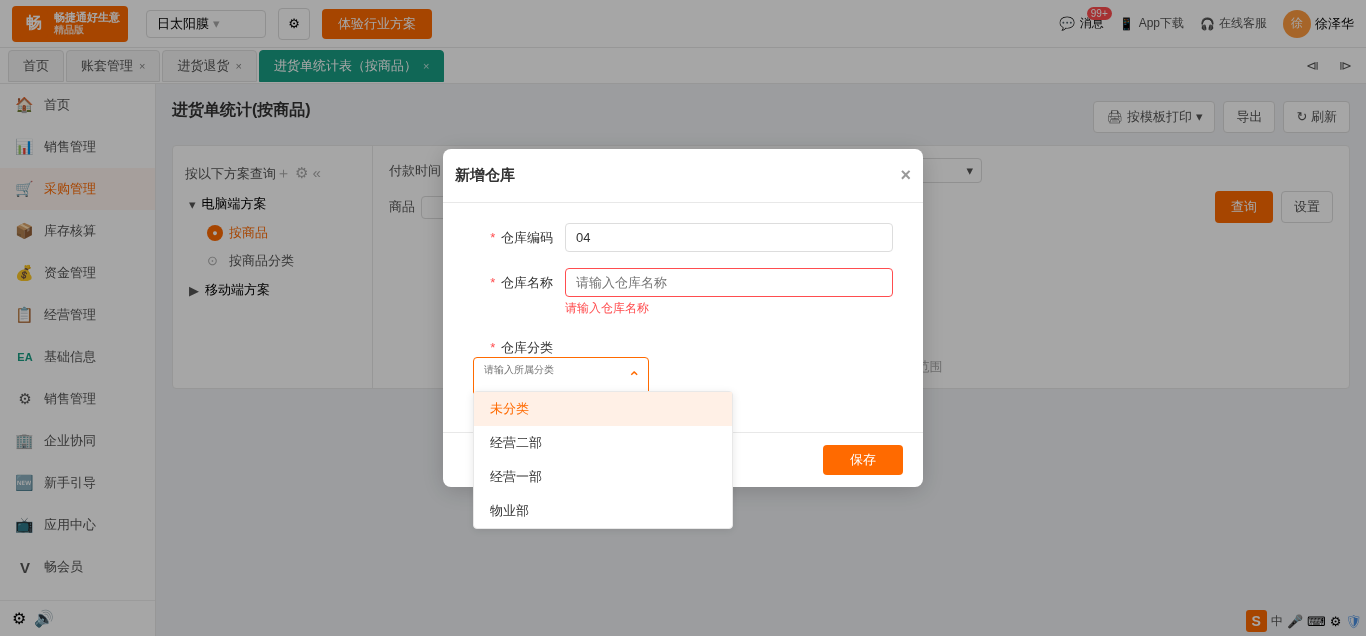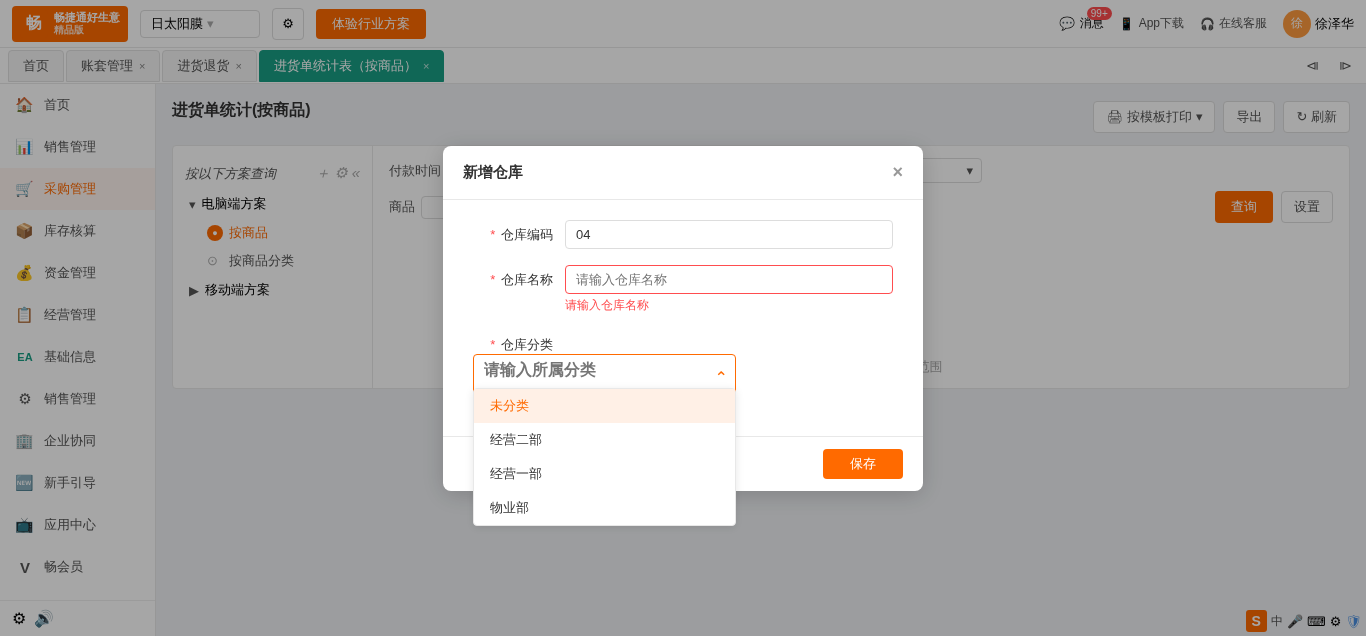--- a/index.html
+++ b/index.html
@@ -11,21 +11,21 @@
       background: #fff; border-bottom: 1px solid #e8e8e8;
       padding: 0 12px; gap: 12px;
     }
     .logo-area {
       display: flex; align-items: center; gap: 6px;
       background: #ff6a00; border-radius: 4px; padding: 4px 8px; color: #fff; font-size: 12px; font-weight: bold;
     }
     .logo-icon { width: 28px; height: 28px; background: #ff6a00; border-radius: 4px; color: #fff; font-size: 16px; font-weight: bold; display: flex; align-items: center; justify-content: center; }
     .logo-text { line-height: 1.2; font-size: 11px; }
     .store-selector {
-      display: flex; align-items: center; gap: 4px; border: 1px solid #ddd; border-radius: 4px; padding: 4px 10px; cursor: pointer; background: #fff; min-width: 120px;
+      display: flex; align-items: center; gap: 4px; border: 1px solid #ddd; border-radius: 4px; padding: 4px 10px; cursor: pointer; background: #fff; min-width: 120px; margin-left: 6px;
     }
     .gear-btn { width: 32px; height: 32px; border: 1px solid #ddd; border-radius: 4px; display: flex; align-items: center; justify-content: center; cursor: pointer; background: #fff; }
     .try-btn { background: #ff6a00; color: #fff; border: none; border-radius: 4px; padding: 6px 16px; cursor: pointer; font-size: 13px; }
     .header-right { margin-left: auto; display: flex; align-items: center; gap: 16px; }
     .notif-area { position: relative; display: flex; align-items: center; gap: 4px; cursor: pointer; }
     .badge { background: #ff4d4f; color: #fff; border-radius: 10px; font-size: 10px; padding: 1px 4px; position: absolute; top: -8px; right: -8px; }
     .header-icon-item { display: flex; align-items: center; gap: 4px; cursor: pointer; color: #555; font-size: 12px; }
     .user-area { display: flex; align-items: center; gap: 4px; cursor: pointer; }
     .avatar { width: 28px; height: 28px; background: #ff9c40; border-radius: 50%; display: flex; align-items: center; justify-content: center; color: #fff; font-size: 12px; }
 
@@ -91,21 +91,21 @@
       display: flex; align-items: center; justify-content: center;
     }
 
     
     .modal {
       background: #fff; border-radius: 8px; width: 480px;
       box-shadow: 0 4px 24px rgba(0,0,0,0.18); position: relative;
     }
     .modal-header {
       display: flex; align-items: center; justify-content: space-between;
-      padding: 16px 20px; border-bottom: 1px solid #e8e8e8; font-size: 15px; font-weight: 600; color: #333;
+      padding: 16px 12px; border-bottom: 1px solid #e8e8e8; font-size: 15px; font-weight: 600; color: #333;
     }
     .modal-close { cursor: pointer; color: #999; font-size: 18px; }
     .modal-body { padding: 20px 30px; }
     .form-row { display: flex; align-items: flex-start; margin-bottom: 16px; }
     .form-label { width: 80px; text-align: right; margin-right: 12px; padding-top: 6px; font-size: 13px; color: #333; }
     .required-star { color: #ff4d4f; margin-right: 2px; }
     .form-field { flex: 1; }
     .form-input {
       width: 100%; border: 1px solid #ddd; border-radius: 4px; padding: 6px 10px;
       font-size: 13px; color: #333; outline: none;
@@ -277,21 +277,21 @@
         <button class="btn-default">
           <span>↻</span>
           <span>刷新</span>
         </button>
       </div>
     </div>
 
     <div class="query-panel">
 
       <div class="query-left">
-        <div style="display:flex;align-items:center;justify-content:space-between;padding:6px 12px;font-style:italic;">
+        <div style="display:flex;align-items:center;padding:6px 12px;">
           <span style="font-size:13px;color:#555;font-weight:500;">按以下方案查询</span>
           <div style="display:flex;gap:4px;">
             <span style="cursor:pointer;color:#aaa;font-size:15px;">＋</span>
             <span style="cursor:pointer;color:#aaa;font-size:15px;">⚙</span>
             <span style="cursor:pointer;color:#aaa;font-size:15px;">«</span>
           </div>
         </div>
         <div class="scheme-item">
           <span style="color:#555;">▾</span>
           <span>电脑端方案</span>
@@ -393,21 +393,21 @@
         </div>
       </div>
 
       <div class="form-row" style="position:relative;flex-direction:column;">
         <div class="form-label">
           <span class="required-star">*</span>
           <span>仓库分类</span>
         </div>
         <div class="form-field" style="position:relative;">
           <div class="form-input-with-icon">
-            <input type="text" placeholder="请输入所属分类" style="width: 100%; border: 1px solid rgb(255, 106, 0); border-radius: 4px; padding: 6px 32px 20px 10px; font-size: 16px; outline: none; font-weight: bold;">
+            <input type="text" placeholder="请输入所属分类" style="width: 100%; border: 1px solid rgb(255, 106, 0); border-radius: 4px; padding: 6px 32px 20px 10px; font-size: 10px; outline: none;">
             <span class="input-icon">⌃</span>
           </div>
 
           <div class="dropdown-list" style="top:34px;left:0;width:100%;">
             <div class="dropdown-item selected">
               <span>未分类</span>
             </div>
             <div class="dropdown-item">
               <span>经营二部</span>
             </div>

